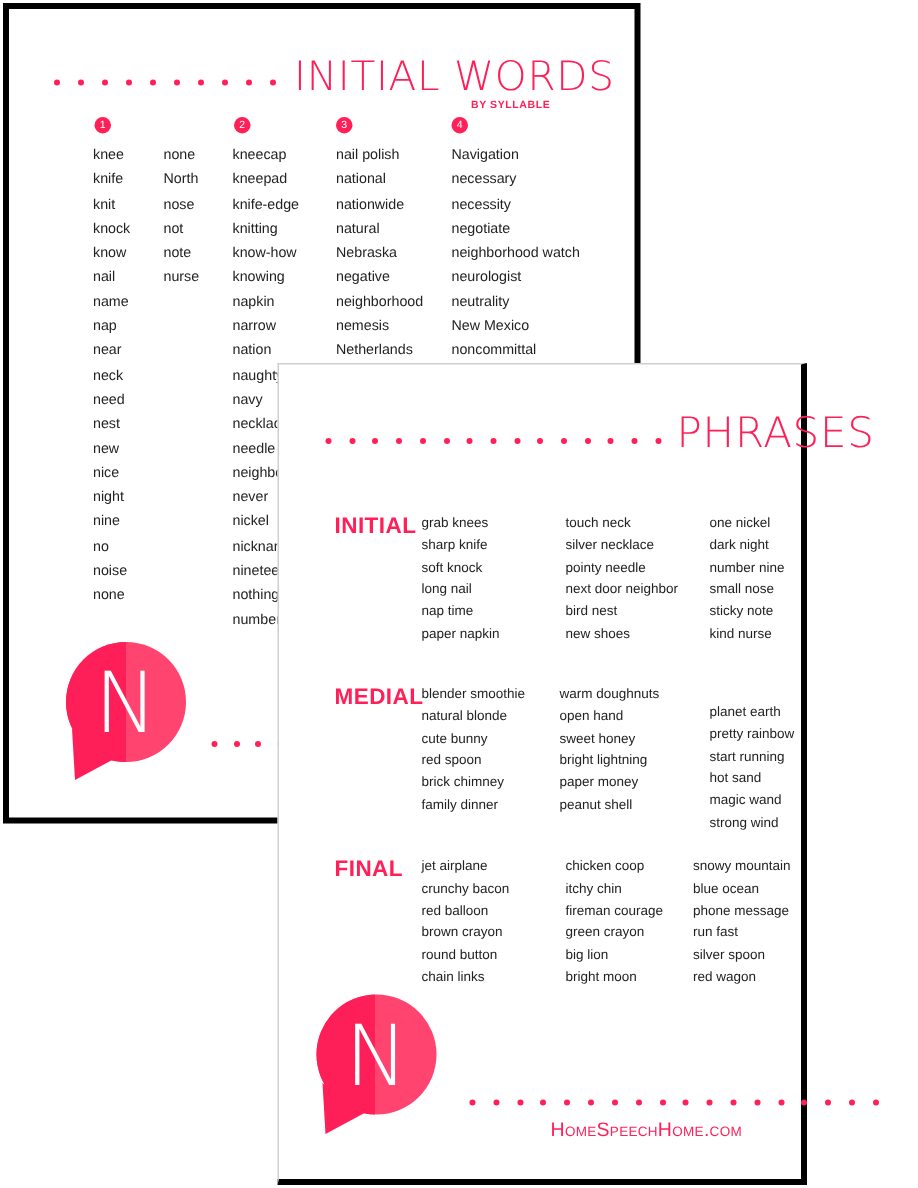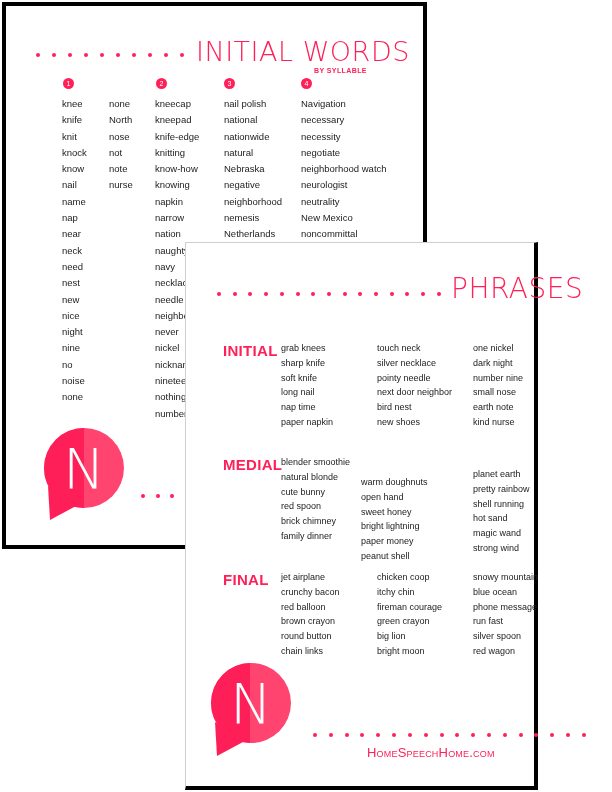--- a/index.html
+++ b/index.html
@@ -159,63 +159,63 @@
       <span class="dot"></span>
       <span class="dot"></span>
       <span class="dot"></span>
   </div>
   <div class="title" style="left:265px; top:29px; font-size:28px;">PHRASES</div>
 
   <div class="section-label" style="left:37px; top:99px;">INITIAL</div>
   <ul class="pcol" style="left:95px; top:98px;">
       <li>grab knees</li>
       <li>sharp knife</li>
-      <li>soft knife</li>
+      <li>soft knock</li>
       <li>long nail</li>
       <li>nap time</li>
       <li>paper napkin</li>
     </ul>
   <ul class="pcol" style="left:191px; top:98px;">
       <li>touch neck</li>
       <li>silver necklace</li>
       <li>pointy needle</li>
       <li>next door neighbor</li>
       <li>bird nest</li>
       <li>new shoes</li>
     </ul>
   <ul class="pcol" style="left:287px; top:98px;">
       <li>one nickel</li>
       <li>dark night</li>
       <li>number nine</li>
       <li>small nose</li>
-      <li>earth note</li>
+      <li>sticky note</li>
       <li>kind nurse</li>
     </ul>
 
   <div class="section-label" style="left:37px; top:213px;">MEDIAL</div>
   <ul class="pcol" style="left:95px; top:212px;">
       <li>blender smoothie</li>
       <li>natural blonde</li>
       <li>cute bunny</li>
       <li>red spoon</li>
       <li>brick chimney</li>
       <li>family dinner</li>
     </ul>
-  <ul class="pcol" style="left:175px; top:212px;margin-top:20px;">
+  <ul class="pcol" style="left:187px; top:212px;">
       <li>warm doughnuts</li>
       <li>open hand</li>
       <li>sweet honey</li>
       <li>bright lightning</li>
       <li>paper money</li>
       <li>peanut shell</li>
     </ul>
   <ul class="pcol" style="left:287px; top:224px;">
       <li>planet earth</li>
       <li>pretty rainbow</li>
-      <li>shell running</li>
+      <li>start running</li>
       <li>hot sand</li>
       <li>magic wand</li>
       <li>strong wind</li>
     </ul>
 
   <div class="section-label" style="left:37px; top:328px;">FINAL</div>
   <ul class="pcol" style="left:191px; top:327px;">
       <li>chicken coop</li>
       <li>itchy chin</li>
       <li>fireman courage</li>
@@ -224,21 +224,21 @@
       <li>bright moon</li>
     </ul>
   <ul class="pcol" style="left:95px; top:327px;">
       <li>jet airplane</li>
       <li>crunchy bacon</li>
       <li>red balloon</li>
       <li>brown crayon</li>
       <li>round button</li>
       <li>chain links</li>
     </ul>
-  <ul class="pcol" style="left:287px; top:327px;">
+  <ul class="pcol" style="left:276px; top:327px;">
       <li>snowy mountain</li>
       <li>blue ocean</li>
       <li>phone message</li>
       <li>run fast</li>
       <li>silver spoon</li>
       <li>red wagon</li>
     </ul>
 
   <svg class="logo" style="left:20px; top:419px;" width="90" height="100" viewBox="0 0 90 100">
     <defs>

